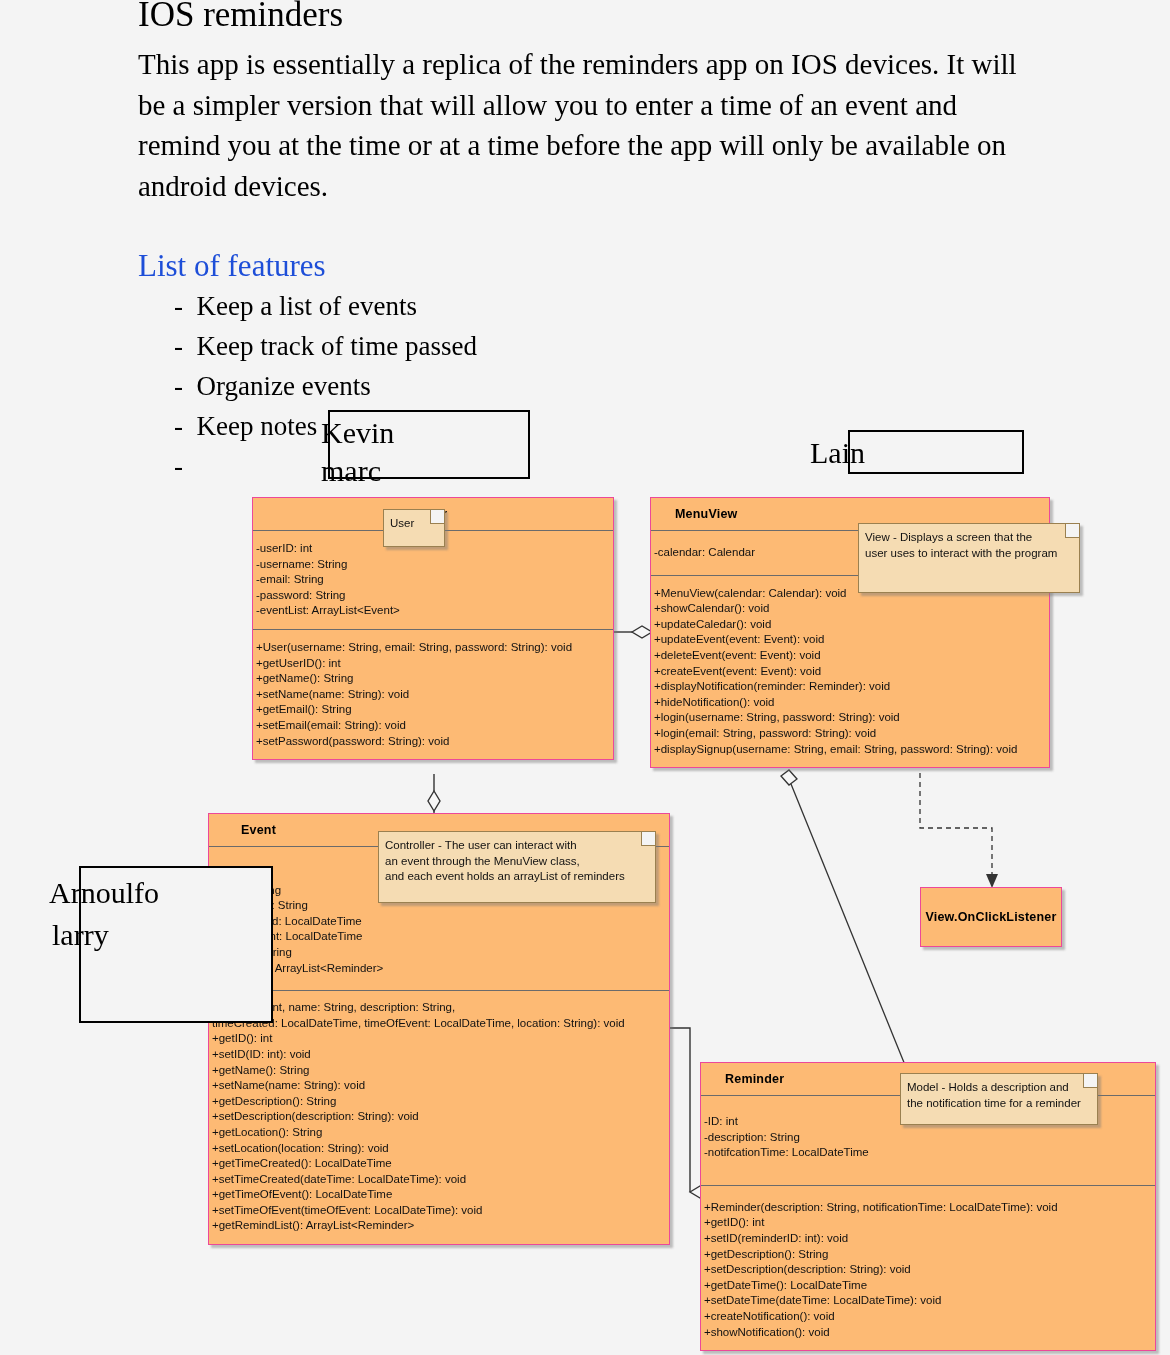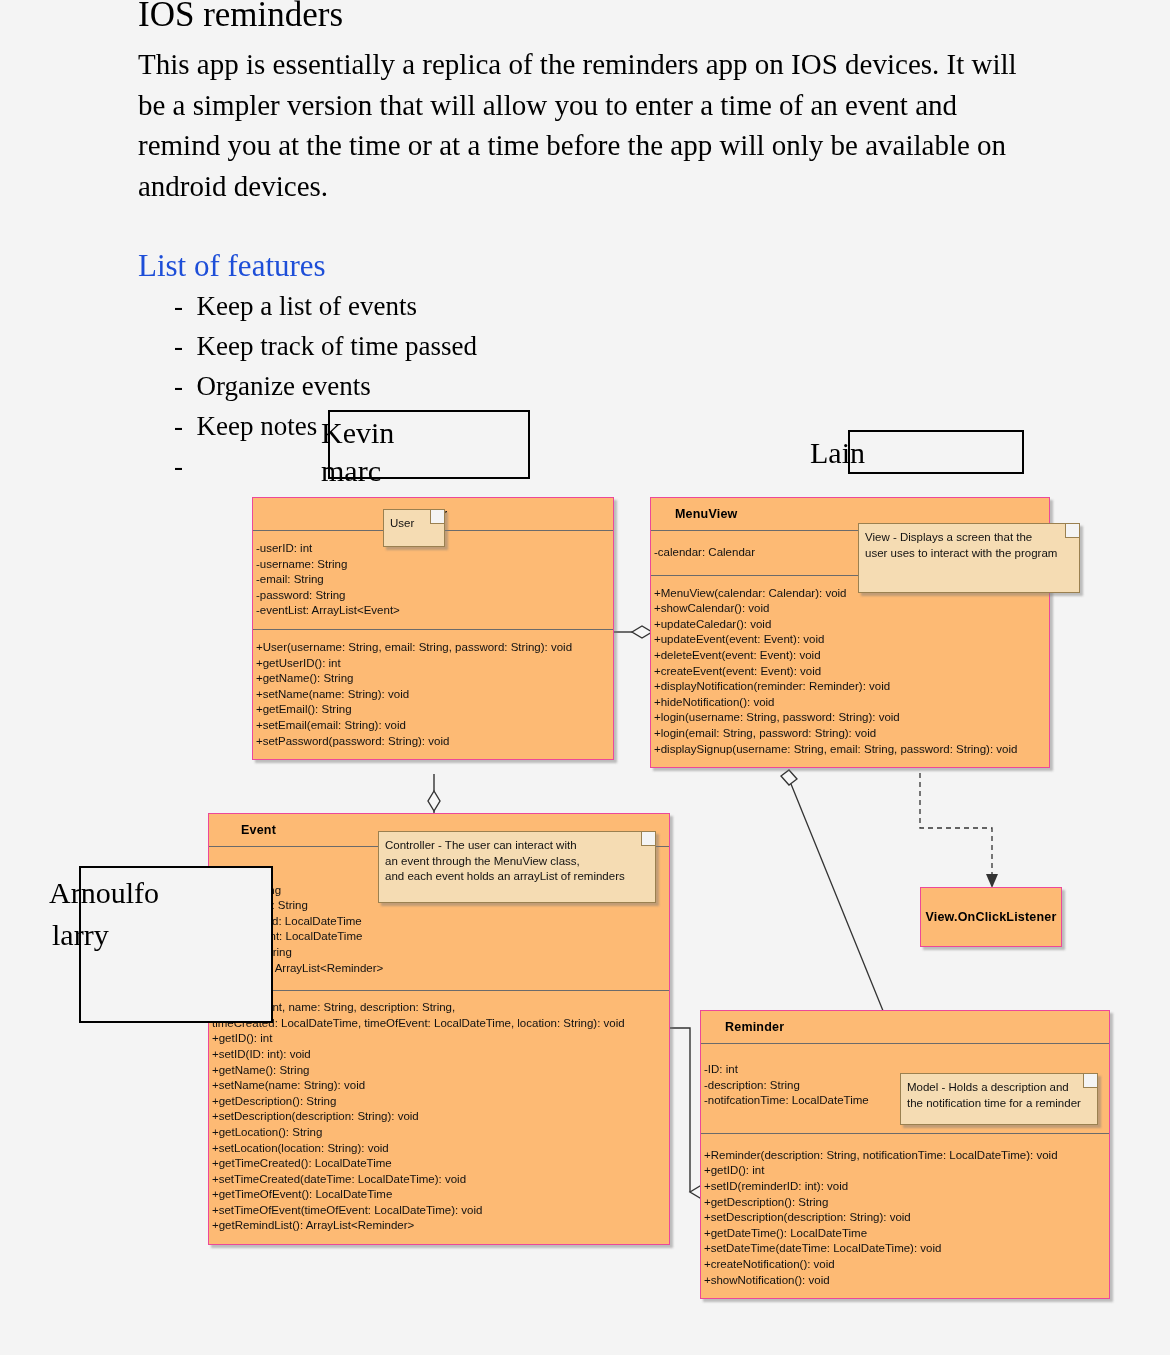--- a/index.html
+++ b/index.html
@@ -231,21 +231,21 @@
     <div class="uml-line">+getLocation(): String</div>
     <div class="uml-line">+setLocation(location: String): void</div>
     <div class="uml-line">+getTimeCreated(): LocalDateTime</div>
     <div class="uml-line">+setTimeCreated(dateTime: LocalDateTime): void</div>
     <div class="uml-line">+getTimeOfEvent(): LocalDateTime</div>
     <div class="uml-line">+setTimeOfEvent(timeOfEvent: LocalDateTime): void</div>
     <div class="uml-line">+getRemindList(): ArrayList&lt;Reminder&gt;</div>
   </div>
 </div>
 
-<div class="uml-class" style="left:700px; top:1010px; width:410px;">
+<div class="uml-class" style="left:700px; top:1062px; width:456px;">
   <div class="uml-name" style="text-align:left; padding-left:24px;">Reminder</div>
   <div class="uml-attrs" style="padding:18px 0 24px 0;">
     <div class="uml-line">-ID: int</div>
     <div class="uml-line">-description: String</div>
     <div class="uml-line">-notifcationTime: LocalDateTime</div>
   </div>
   <div class="uml-ops" style="padding:14px 0 10px 0;">
     <div class="uml-line">+Reminder(description: String, notificationTime: LocalDateTime): void</div>
     <div class="uml-line">+getID(): int</div>
     <div class="uml-line">+setID(reminderID: int): void</div>

